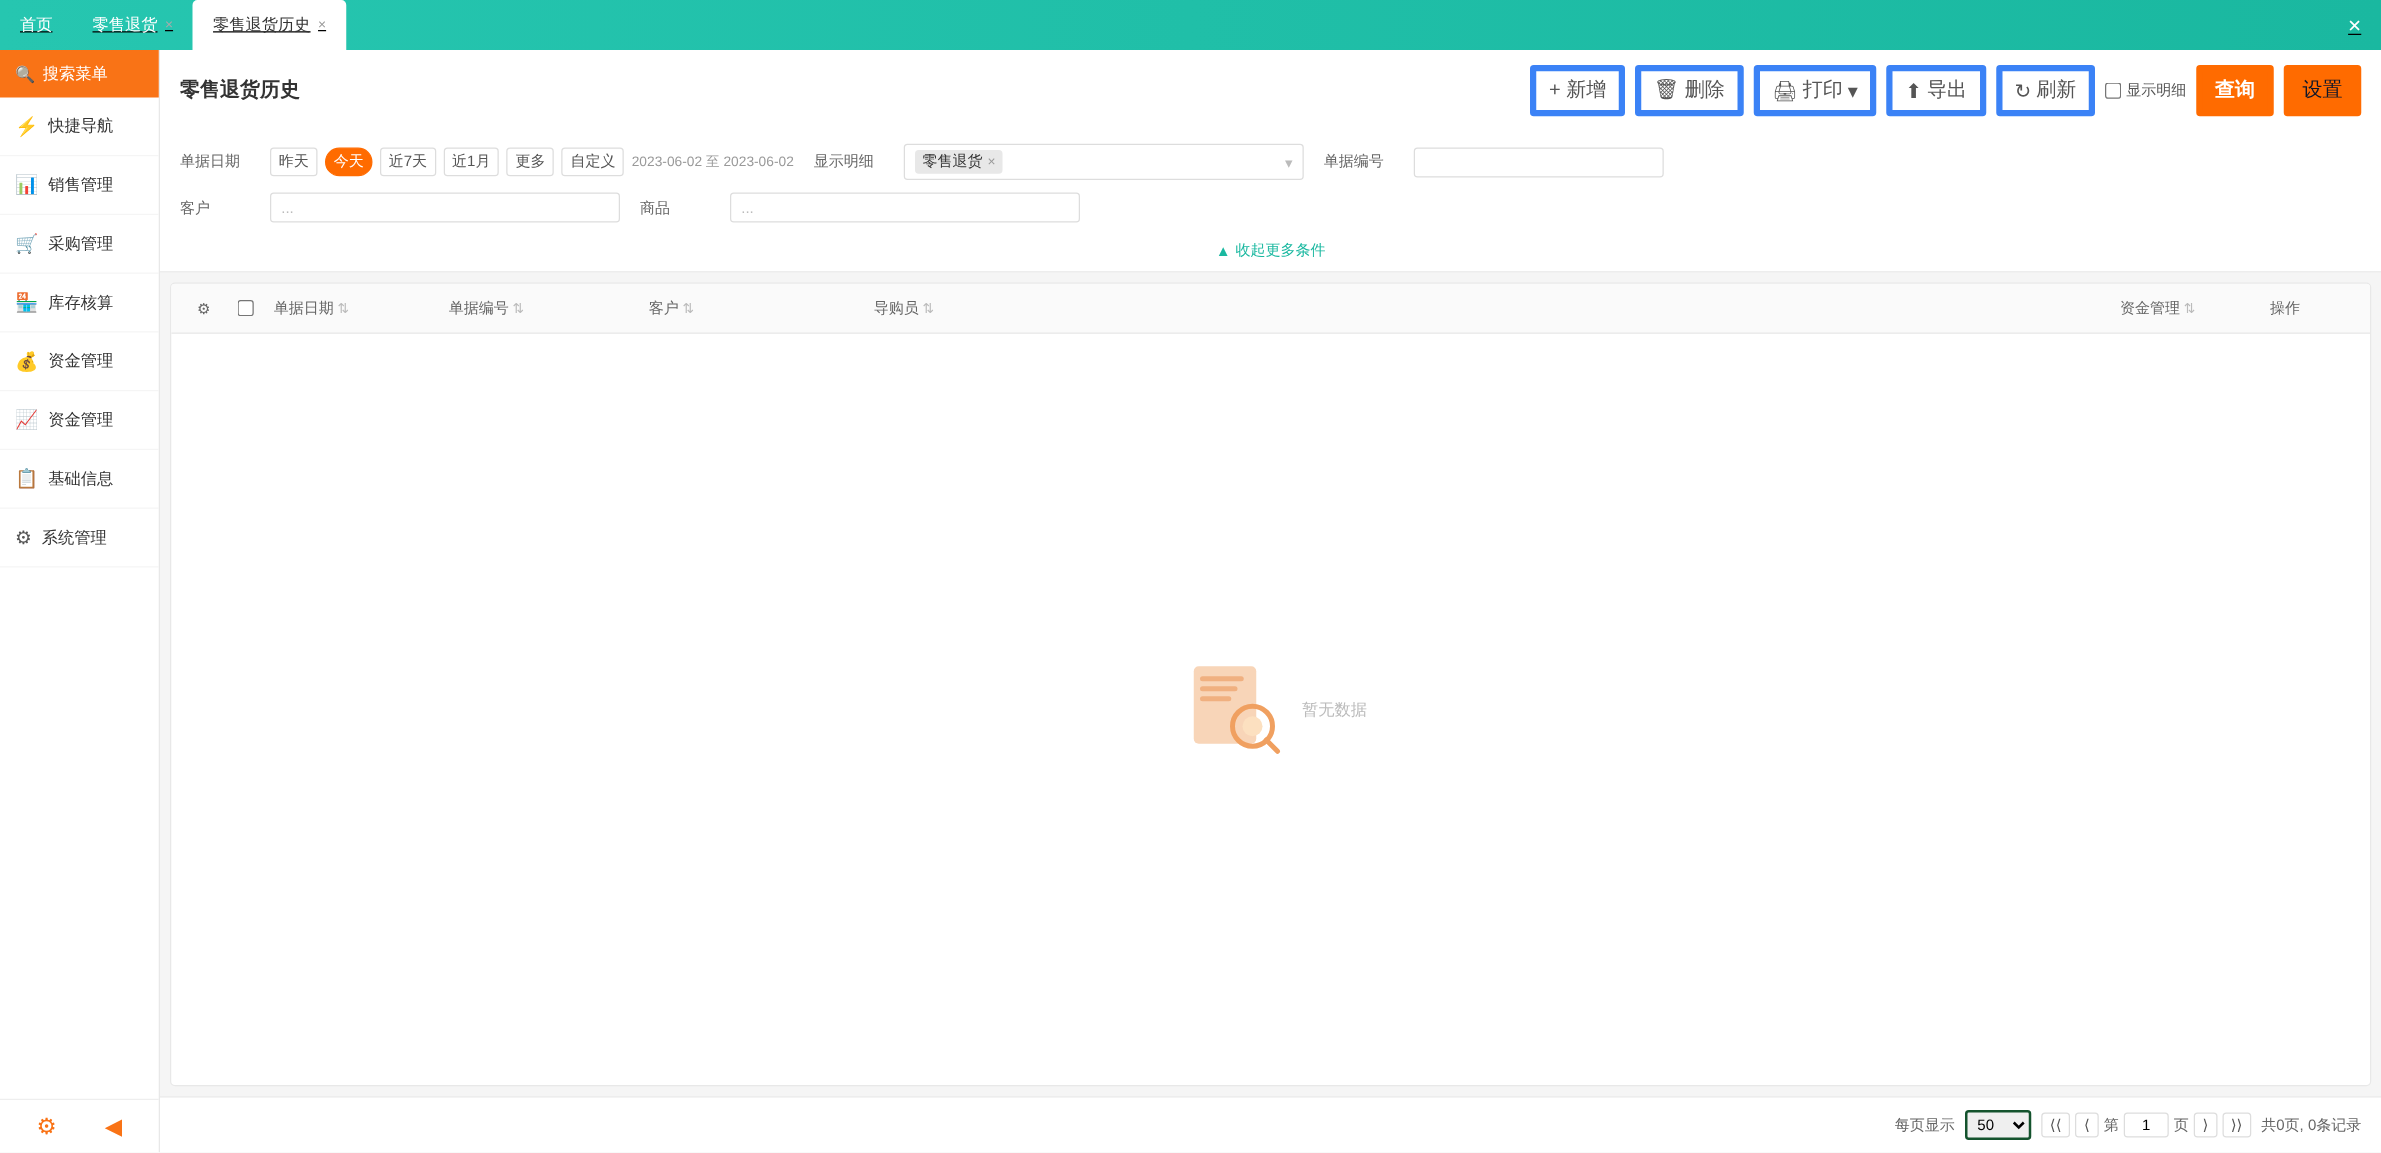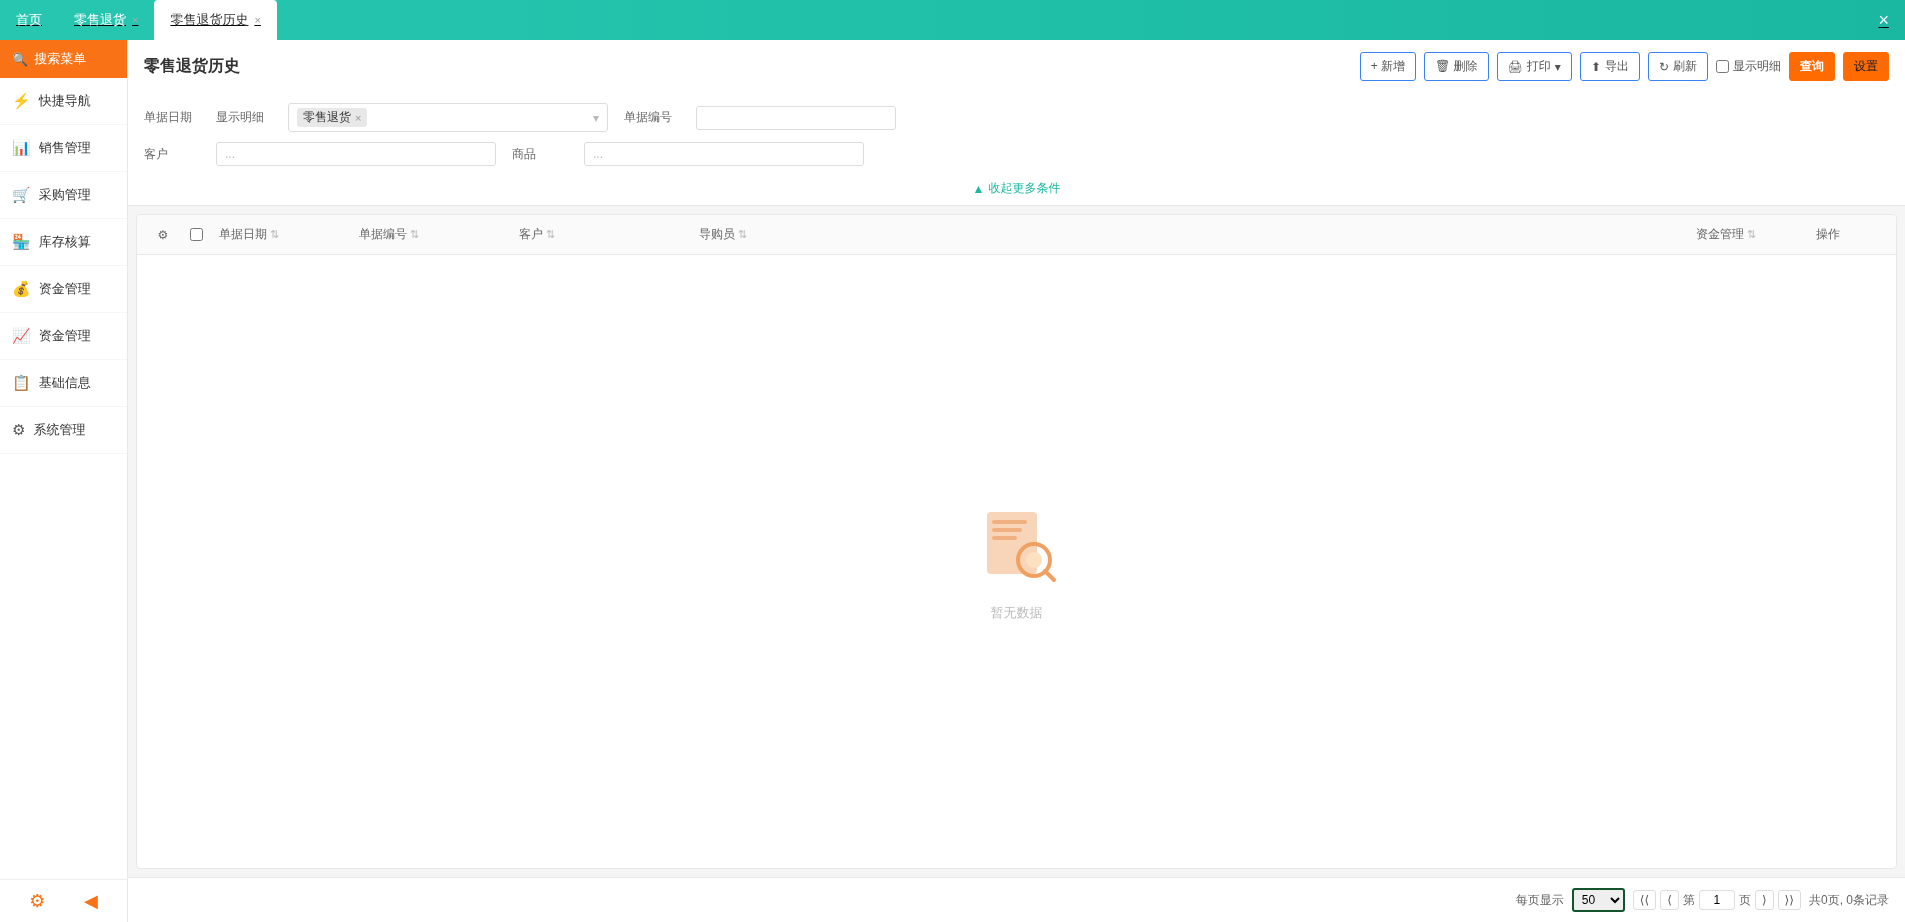--- a/index.html
+++ b/index.html
@@ -133,24 +133,24 @@
     .toolbar {
       display: flex;
       align-items: center;
       gap: 8px;
     }
     .toolbar-btn {
       display: flex;
       align-items: center;
       gap: 4px;
       padding: 5px 10px;
-      border: 1px solid #3b82f6;
-      background: #fff;
-      border-radius: 3px;
-      font-size: 12px;
+      border: 5px solid #3b82f6;
+      background: #fff;
+      border-radius: 3px;
+      font-size: 16px;
       color: #555;
       cursor: pointer;
     }
     .toolbar-btn.primary {
       background: #ff6b00;
       color: #fff;
       border-color: #ff6b00;
       font-weight: bold;
     }
     .toolbar-btn.setting {
@@ -287,21 +287,21 @@
     .th-customer { width: 180px; }
     .th-guide { width: 160px; }
     .th-amount { margin-left: auto; width: 120px; }
     .th-action { width: 80px; }
     .sort-icon { color: #bbb; font-size: 11px; }
 
     
     .empty-state {
       flex: 1;
       display: flex;
-      flex-direction: column;
+      flex-direction: row;
       align-items: center;
       justify-content: center;
       gap: 12px;
     }
     .empty-icon {
       width: 90px;
       height: 90px;
     }
     .empty-text {
       color: #bbb;
@@ -441,20 +441,29 @@
             <span>显示明细</span>
           </div>
           <button class="toolbar-btn primary">查询</button>
           <button class="toolbar-btn setting">设置</button>
         </div>
       </div>
 
       <div class="filter-area">
         <div class="filter-row">
           <span class="filter-label">单据日期</span>
+          <div class="date-filter">
+            <button class="date-btn">昨天</button>
+            <button class="date-btn active">今天</button>
+            <button class="date-btn">近7天</button>
+            <button class="date-btn">近1月</button>
+            <button class="date-btn">更多</button>
+            <button class="date-btn">自定义</button>
+            <span class="date-range">2023-06-02 至 2023-06-02</span>
+          </div>
 
           <span class="filter-label">显示明细</span>
           <div class="select-box">
             <span class="tag">
               <span>零售退货</span>
               <span class="remove">×</span>
             </span>
             <span style="margin-left:auto;color:#bbb">▾</span>
           </div>
 

